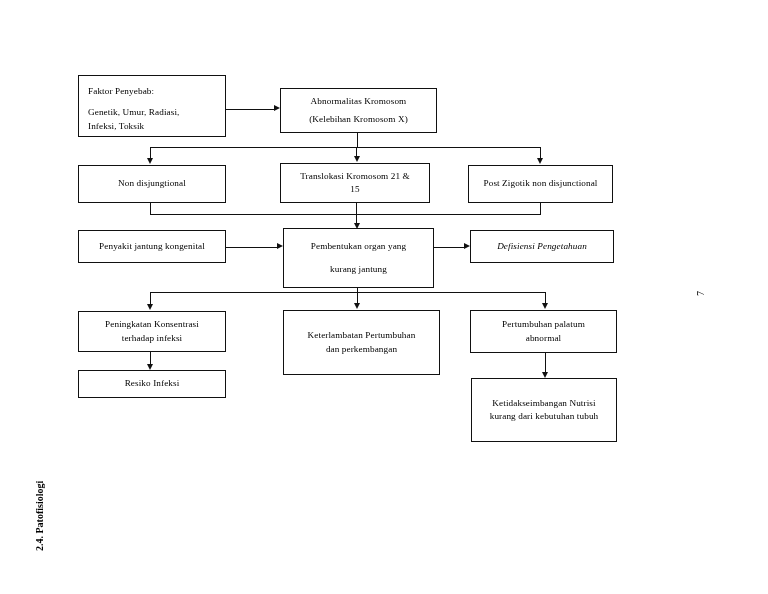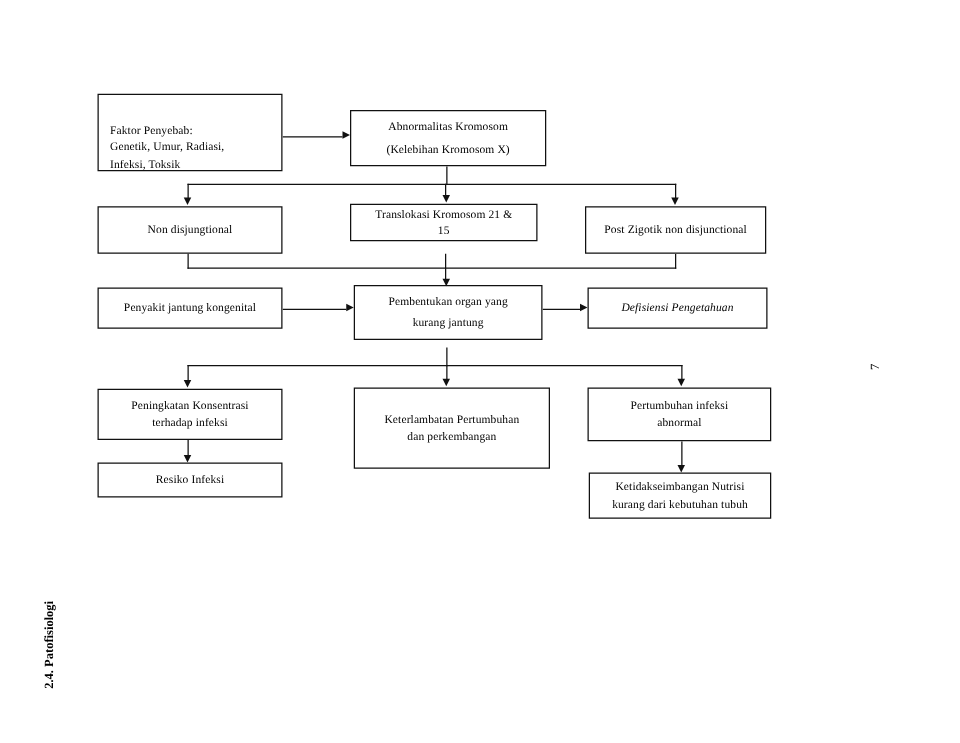--- a/index.html
+++ b/index.html
@@ -38,21 +38,21 @@
     line-height: 1.45;
     padding: 2px 14px;
     z-index: 3;
     letter-spacing: .1px;
   }
   .node .ln { display: block; white-space: nowrap; }
   .node.left-align {
     align-items: flex-start;
     text-align: left;
     justify-content: flex-start;
-    padding: 22px 0 0 9px;
+    padding: 9px 0 0 9px;
   }
   .node.left-align .ln { white-space: nowrap; }
   .node .spacer { height: 8px; }
 
   .node.spaced-lines { justify-content: space-evenly; }
 
   
   .hline, .vline {
     position: absolute;
     background: #111111;
@@ -128,40 +128,40 @@
   <div class="vline" style="left:356px; top:147px; height:10px;"></div>
   <div class="arrow-down" style="left:353.5px; top:156px;"></div>
 
   <div class="vline" style="left:540px; top:147px; height:12px;"></div>
   <div class="arrow-down" style="left:537px; top:158px;"></div>
 
   <div class="node" style="left:78px; top:165px; width:148px; height:38px;">
     <span class="ln">Non disjungtional</span>
   </div>
 
-  <div class="node" style="left:280px; top:163px; width:150px; height:30px;">
+  <div class="node" style="left:280px; top:163px; width:150px; height:40px;">
     <span class="ln">Translokasi Kromosom 21 &amp;</span>
     <span class="ln">15</span>
   </div>
 
   <div class="node" style="left:468px; top:165px; width:145px; height:38px;">
     <span class="ln">Post Zigotik non disjunctional</span>
   </div>
 
   <div class="vline" style="left:150px; top:190px; height:25px;"></div>
   <div class="vline" style="left:540px; top:203px; height:12px;"></div>
   <div class="hline" style="left:150px; top:214px; width:391px;"></div>
   <div class="vline" style="left:356px; top:203px; height:22px;"></div>
   <div class="arrow-down" style="left:353.5px; top:223px;"></div>
 
   <div class="node" style="left:78px; top:230px; width:148px; height:33px;">
     <span class="ln">Penyakit jantung kongenital</span>
   </div>
 
-  <div class="node spaced-lines" style="left:283px; top:228px; width:151px; height:44px;">
+  <div class="node spaced-lines" style="left:283px; top:228px; width:151px; height:60px;">
     <span class="ln">Pembentukan organ yang</span>
     <span class="ln">kurang jantung</span>
   </div>
 
   <div class="node" style="left:470px; top:230px; width:144px; height:33px;font-style:italic;">
     <span class="ln">Defisiensi Pengetahuan</span>
   </div>
 
   <div class="hline" style="left:226px; top:247px; width:51px;"></div>
   <div class="arrow-right" style="left:277px; top:243.4px;"></div>
@@ -185,35 +185,35 @@
     <span class="ln">Peningkatan Konsentrasi</span>
     <span class="ln">terhadap infeksi</span>
   </div>
 
   <div class="node" style="left:283px; top:310px; width:157px; height:65px;font-family:Liberation Serif, serif;">
     <span class="ln">Keterlambatan Pertumbuhan</span>
     <span class="ln">dan perkembangan</span>
   </div>
 
   <div class="node" style="left:470px; top:310px; width:147px; height:43px;">
-    <span class="ln">Pertumbuhan infeksi</span>
+    <span class="ln">Pertumbuhan palatum</span>
     <span class="ln">abnormal</span>
   </div>
 
   <div class="vline" style="left:150px; top:352px; height:13px;"></div>
   <div class="arrow-down" style="left:147px; top:364px;"></div>
 
   <div class="vline" style="left:545px; top:353px; height:20px;"></div>
   <div class="arrow-down" style="left:542px; top:372px;"></div>
 
   <div class="node" style="left:78px; top:370px; width:148px; height:28px;">
     <span class="ln">Resiko Infeksi</span>
   </div>
 
-  <div class="node" style="left:471px; top:378px; width:146px; height:37px;align-items:center;">
+  <div class="node" style="left:471px; top:378px; width:146px; height:64px;align-items:center;">
     <span class="ln">Ketidakseimbangan Nutrisi</span>
     <span class="ln">kurang dari kebutuhan tubuh</span>
   </div>
 
   <div class="section-label" style="left:45px; top:540px;">2.4. Patofisiologi</div>
 
   <div class="page-number" style="left:706px; top:285px;">7</div>
 
 </div>
 

